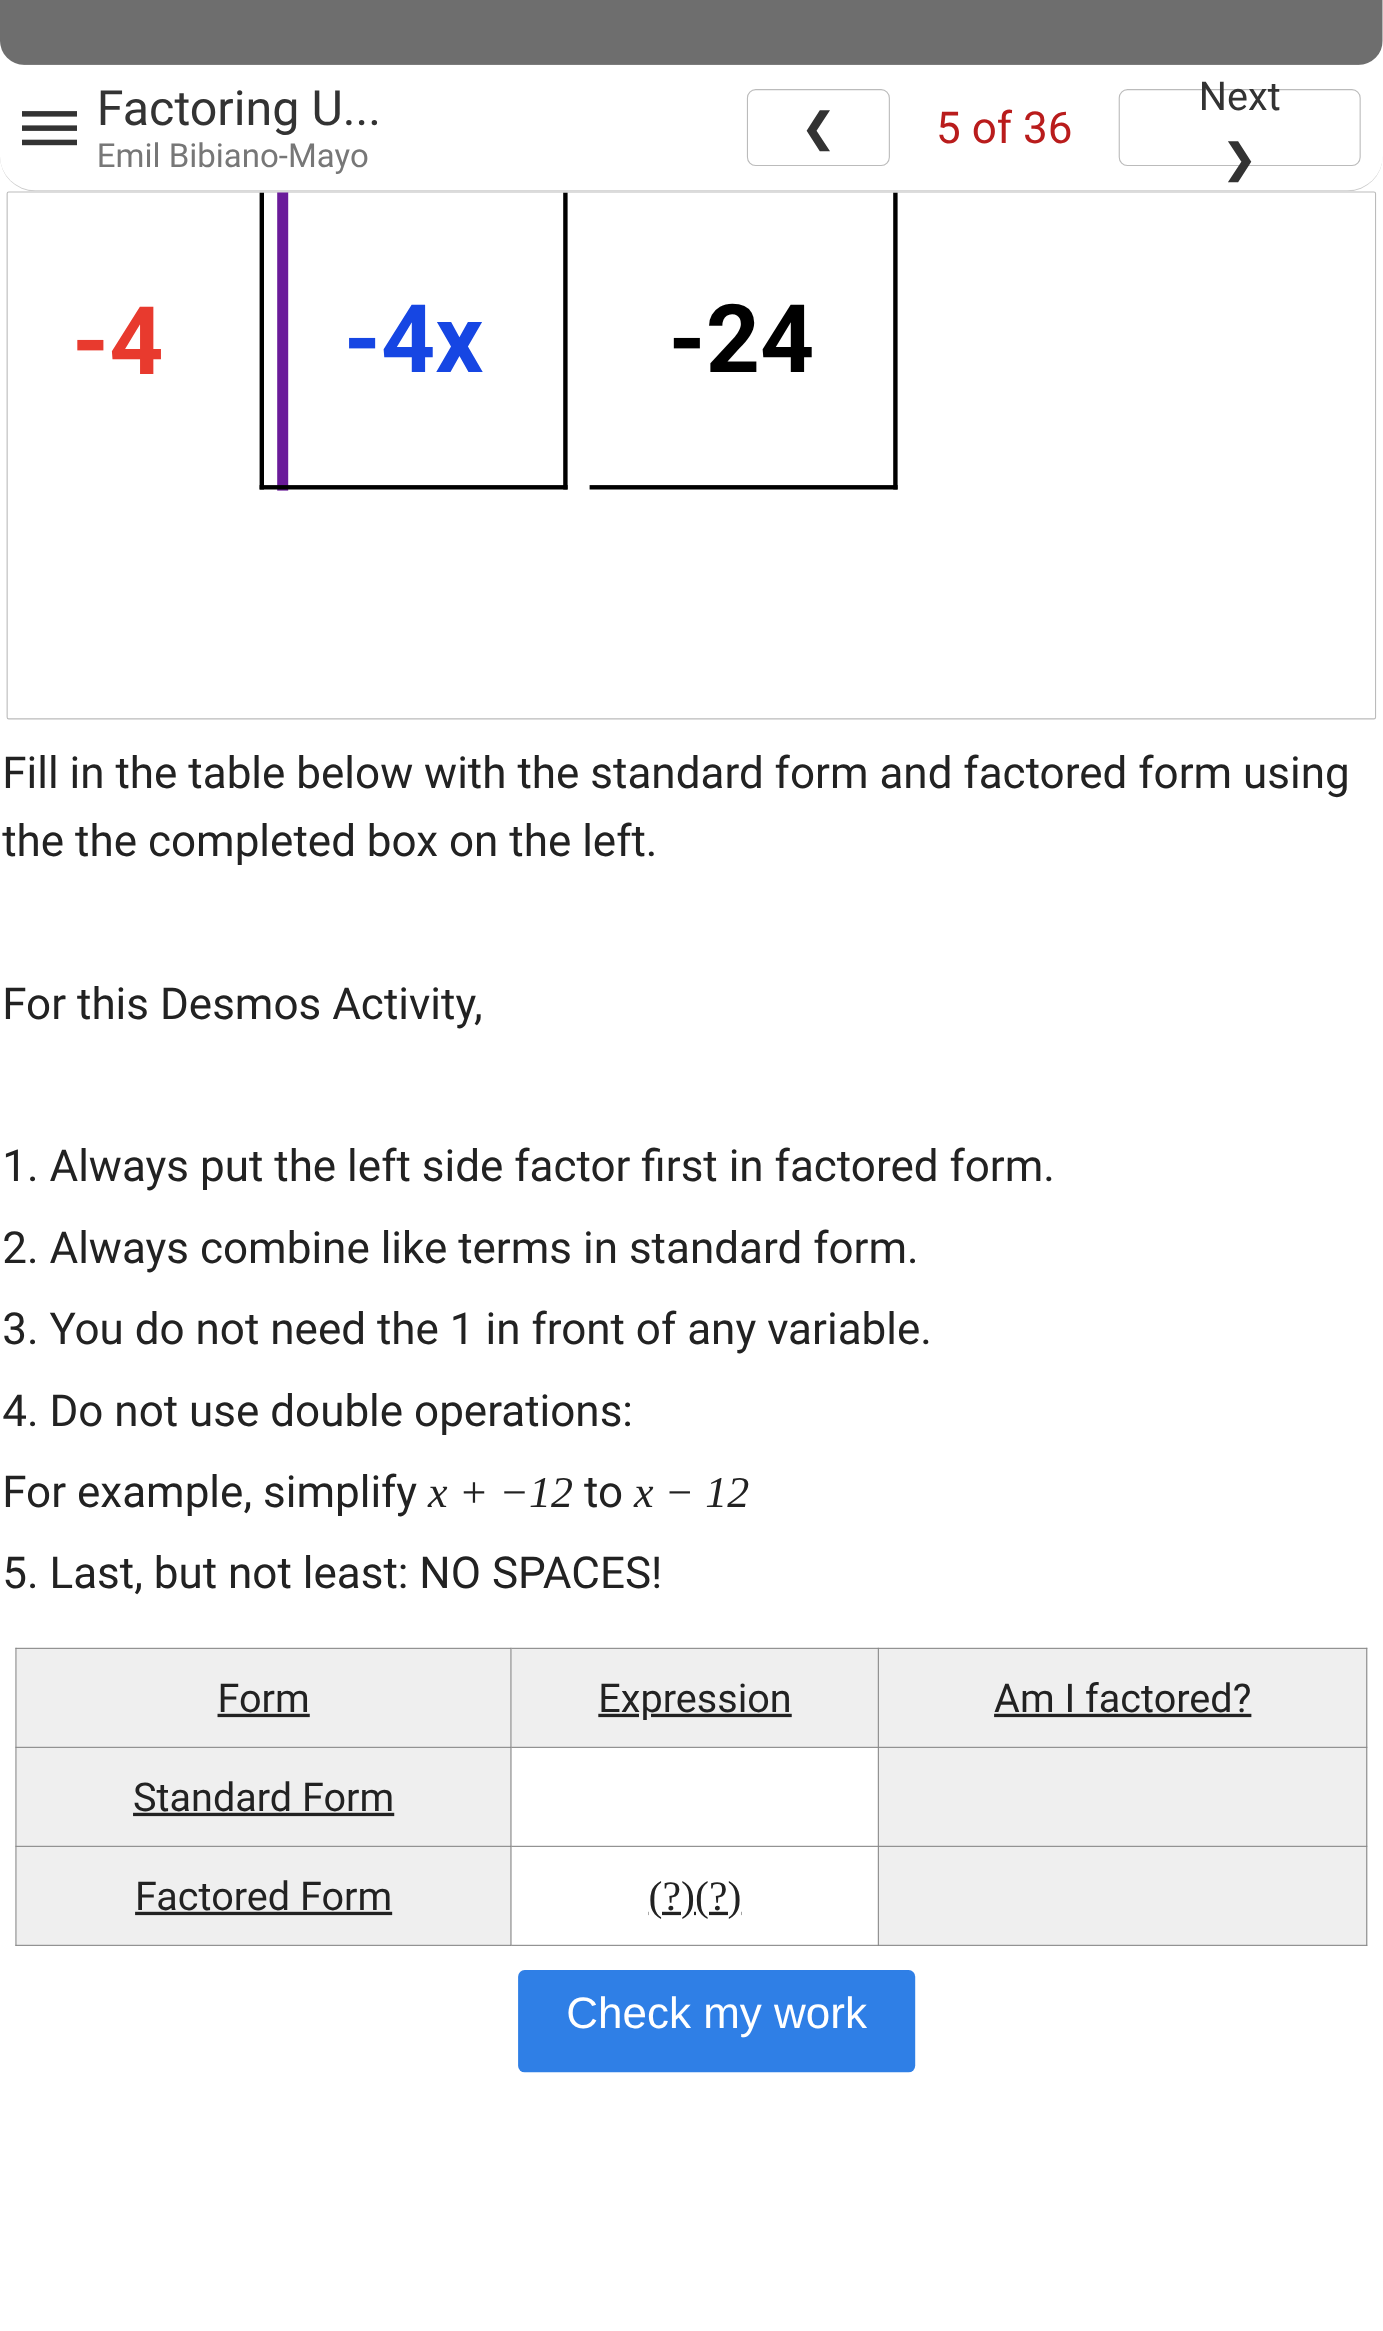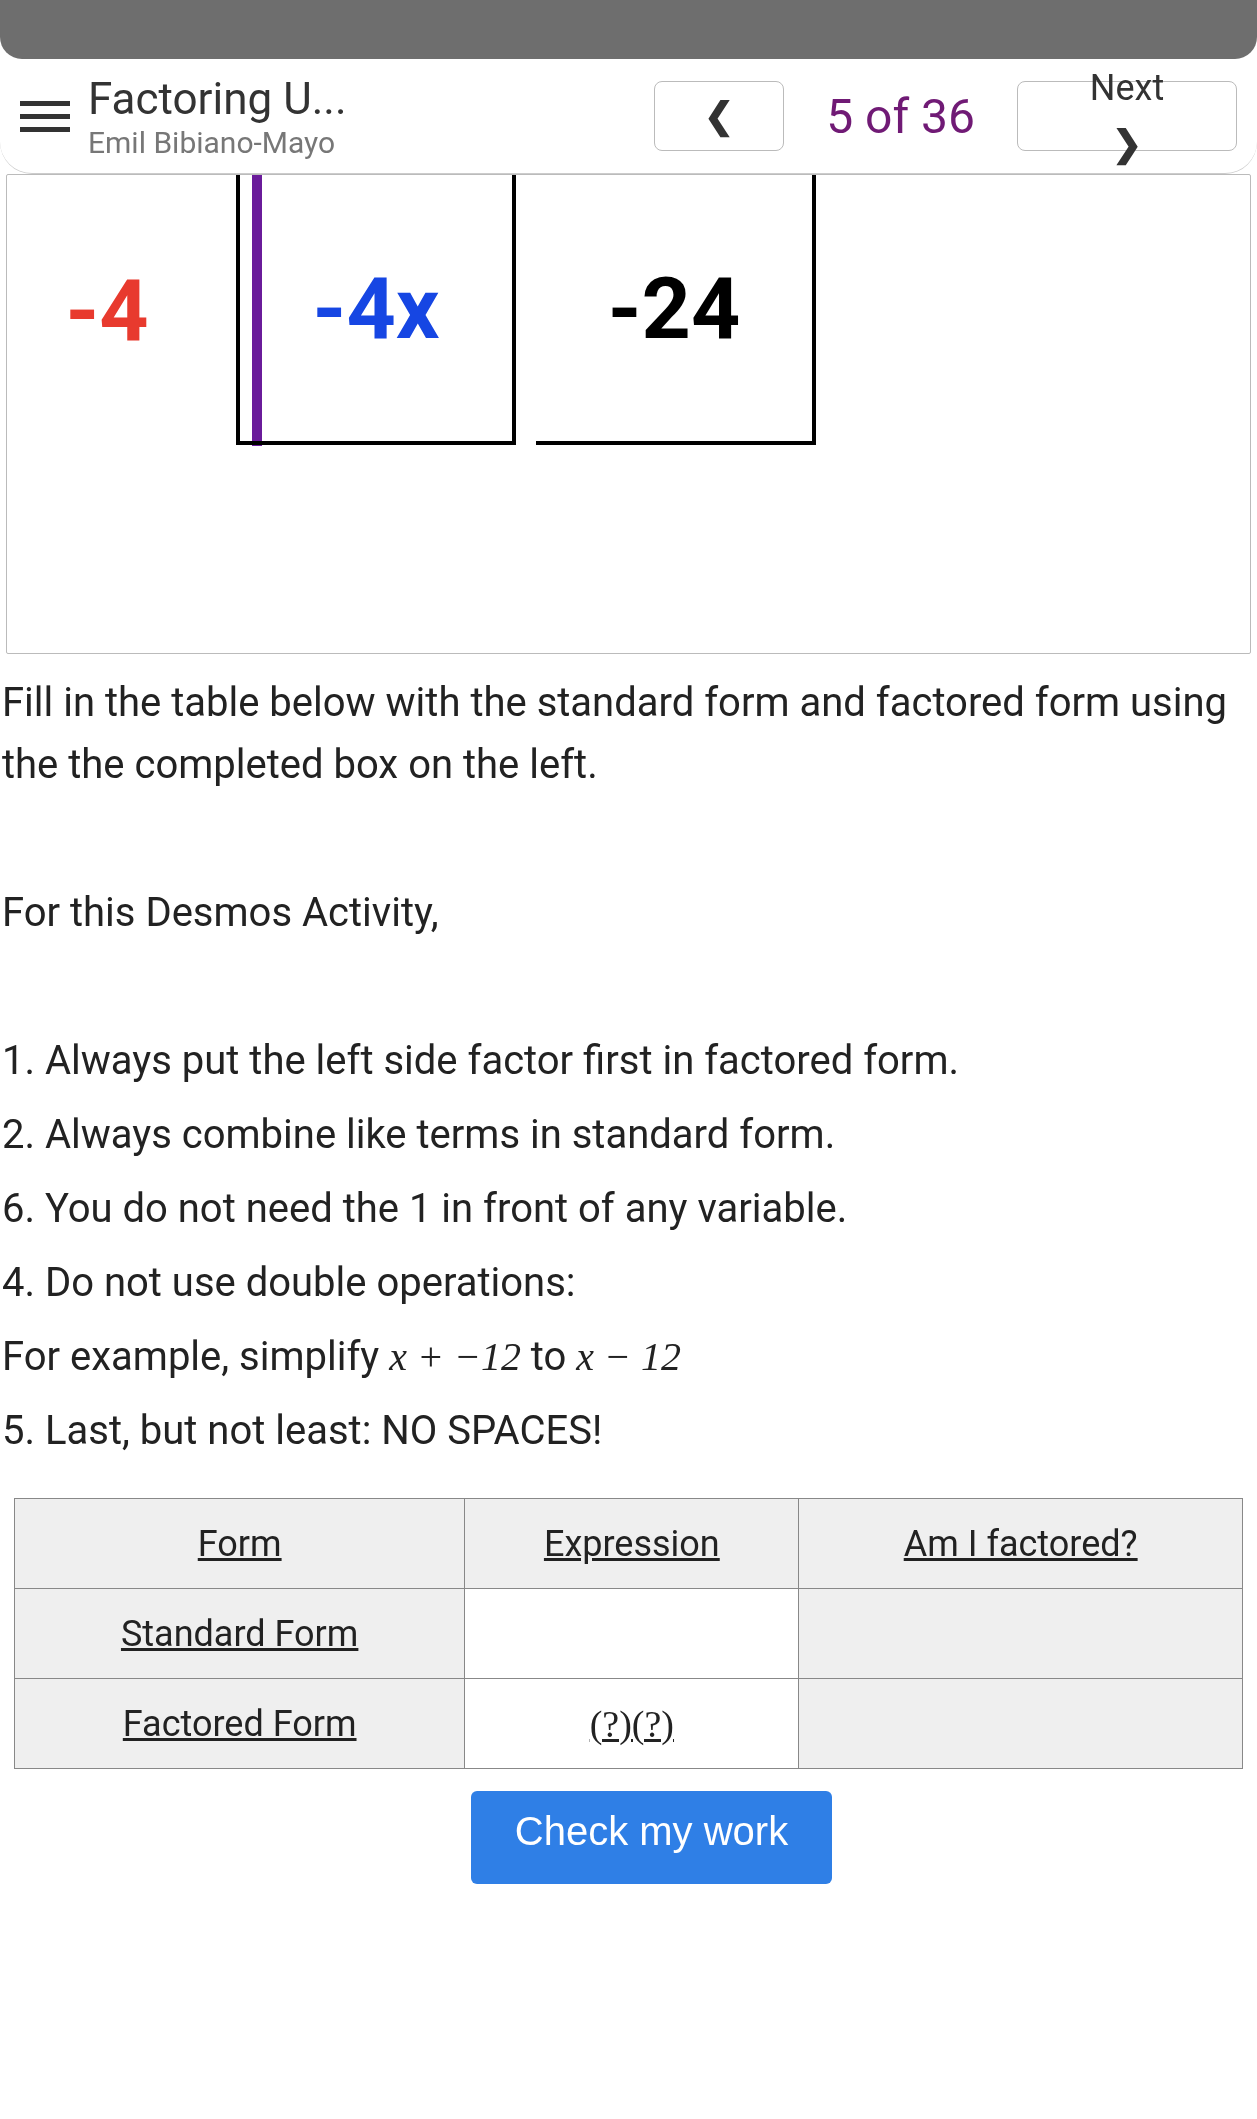--- a/index.html
+++ b/index.html
@@ -7,21 +7,21 @@
   .browser-bar { height:59px; background:#6e6e6e; border-radius:0 0 22px 22px; }
   .page { background:#fff; }
   .header { display:flex; align-items:center; height:115px; padding:0 20px; border-bottom:1px solid #ccc; gap:18px;border-radius:32px; }
   .hamburger { width:50px; display:flex; flex-direction:column; gap:8px; cursor:pointer; }
   .hamburger span { display:block; height:5px; background:#333; }
   .title-block { flex:1; min-width:0; }
   .title-main { font-size:44px; font-weight:400; color:#333; white-space:nowrap; overflow:hidden; text-overflow:ellipsis; }
   .title-sub { font-size:30px; color:#777; white-space:nowrap; overflow:hidden; text-overflow:ellipsis; }
   .nav-btn { border:1.5px solid #bbb; background:#fff; border-radius:8px; height:70px; display:flex; align-items:center; justify-content:center; font-size:34px; color:#333; cursor:pointer; }
   .prev-btn { width:130px; font-size:36px; font-weight:600; }
-  .pager-text { font-size:48px; color:#701a75; padding:0 24px; white-space:nowrap; }
+  .pager-text { font-size:40px; color:#b91c1c; padding:0 24px; white-space:nowrap; }
   .next-btn { width:220px; gap:14px;flex-direction:column; }
   .next-label { font-size:36px; }
   .next-arrow { font-size:36px; font-weight:600; }
   .canvas-area { border:1.5px solid #bbb; border-radius:2px; margin:0 6px 0 6px; height:480px; overflow:hidden; position:relative; background:#fff; }
   .box-wrap { position:absolute; left:0; top:-170px; }
   .box-grid { position:relative; }
   .box-cell { position:absolute; width:280px; height:270px; display:flex; align-items:center; justify-content:center; font-size:86px; font-weight:700; }
   .cell-left { border:none; color:#e83a2e; left:-40px; top:170px; }
   .cell-mid { border:4px solid #000; border-top:none; color:#1646e3; left:229px; top:170px; }
   .cell-right { border:4px solid #000; border-left:none; border-top:none; color:#000; left:529px; top:170px; }
@@ -77,21 +77,21 @@
     </div>
   </div>
 
   <div class="content">
     <p>Fill in the table below with the standard form and factored form using the the completed box on the left.</p>
     <p>&nbsp;</p>
     <p>For this Desmos Activity,</p>
     <p>&nbsp;</p>
     <p>1. Always put the left side factor first in factored form.</p>
     <p>2. Always combine like terms in standard form.</p>
-    <p>6. You do not need the 1 in front of any variable.</p>
+    <p>3. You do not need the 1 in front of any variable.</p>
     <p>4. Do not use double operations:</p>
     <p>
       <span>For example, simplify </span><span class="mathserif">x + −12</span><span> to </span><span class="mathserif">x − 12</span>
     </p>
     <p>5. Last, but not least: NO SPACES!</p>
   </div>
 
   <div class="table-wrap">
     <table class="forms">
       <tbody>

